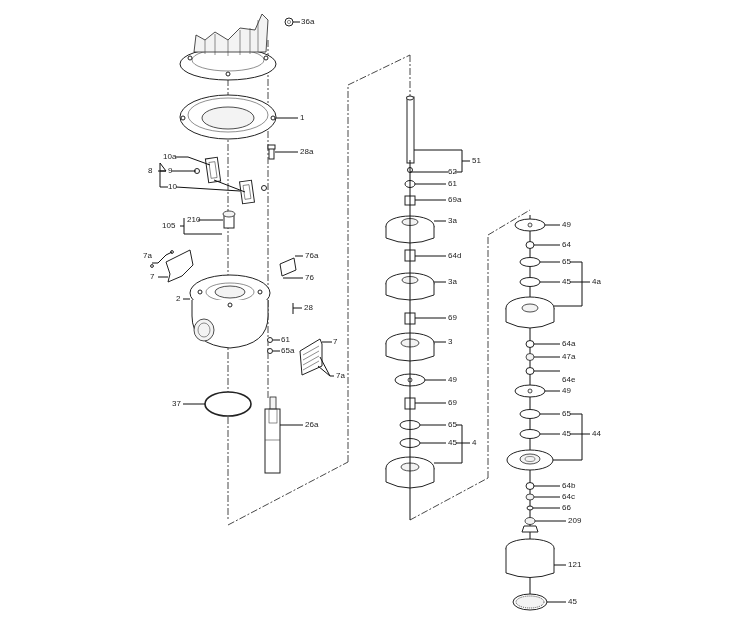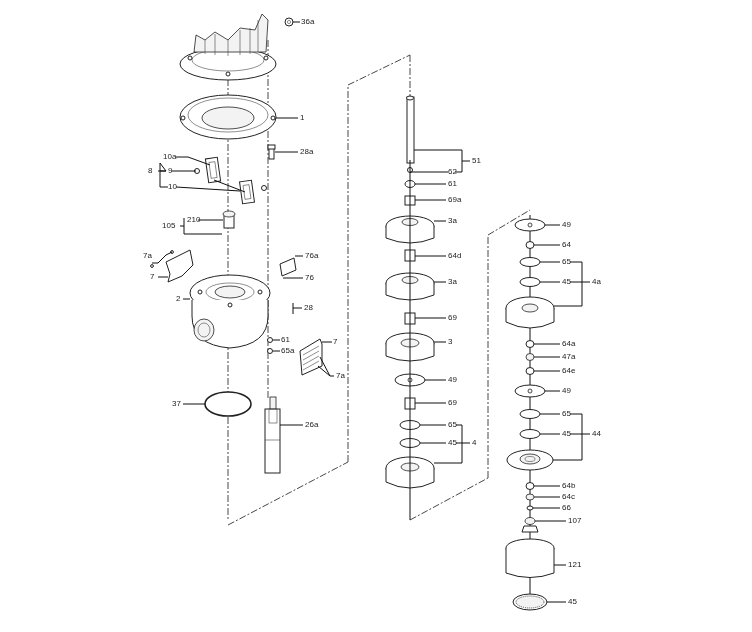--- a/index.html
+++ b/index.html
@@ -281,23 +281,23 @@
 <span class="lbl" style="left:448px;top:439px">45</span>
 <span class="lbl" style="left:472px;top:439px">4</span>
 
 <span class="lbl" style="left:562px;top:221px">49</span>
 <span class="lbl" style="left:562px;top:241px">64</span>
 <span class="lbl" style="left:562px;top:258px">65</span>
 <span class="lbl" style="left:562px;top:278px">45</span>
 <span class="lbl" style="left:592px;top:278px">4a</span>
 <span class="lbl" style="left:562px;top:340px">64a</span>
 <span class="lbl" style="left:562px;top:353px">47a</span>
-<span class="lbl" style="left:562px;top:367px">64e</span>
+<span class="lbl" style="left:562px;top:376px">64e</span>
 <span class="lbl" style="left:562px;top:387px">49</span>
 <span class="lbl" style="left:562px;top:410px">65</span>
 <span class="lbl" style="left:562px;top:430px">45</span>
 <span class="lbl" style="left:592px;top:430px">44</span>
 <span class="lbl" style="left:562px;top:482px">64b</span>
 <span class="lbl" style="left:562px;top:493px">64c</span>
 <span class="lbl" style="left:562px;top:504px">66</span>
-<span class="lbl" style="left:568px;top:517px">107</span>
+<span class="lbl" style="left:568px;top:517px">209</span>
 <span class="lbl" style="left:568px;top:561px">121</span>
 <span class="lbl" style="left:568px;top:598px">45</span>
 
 </body></html>

